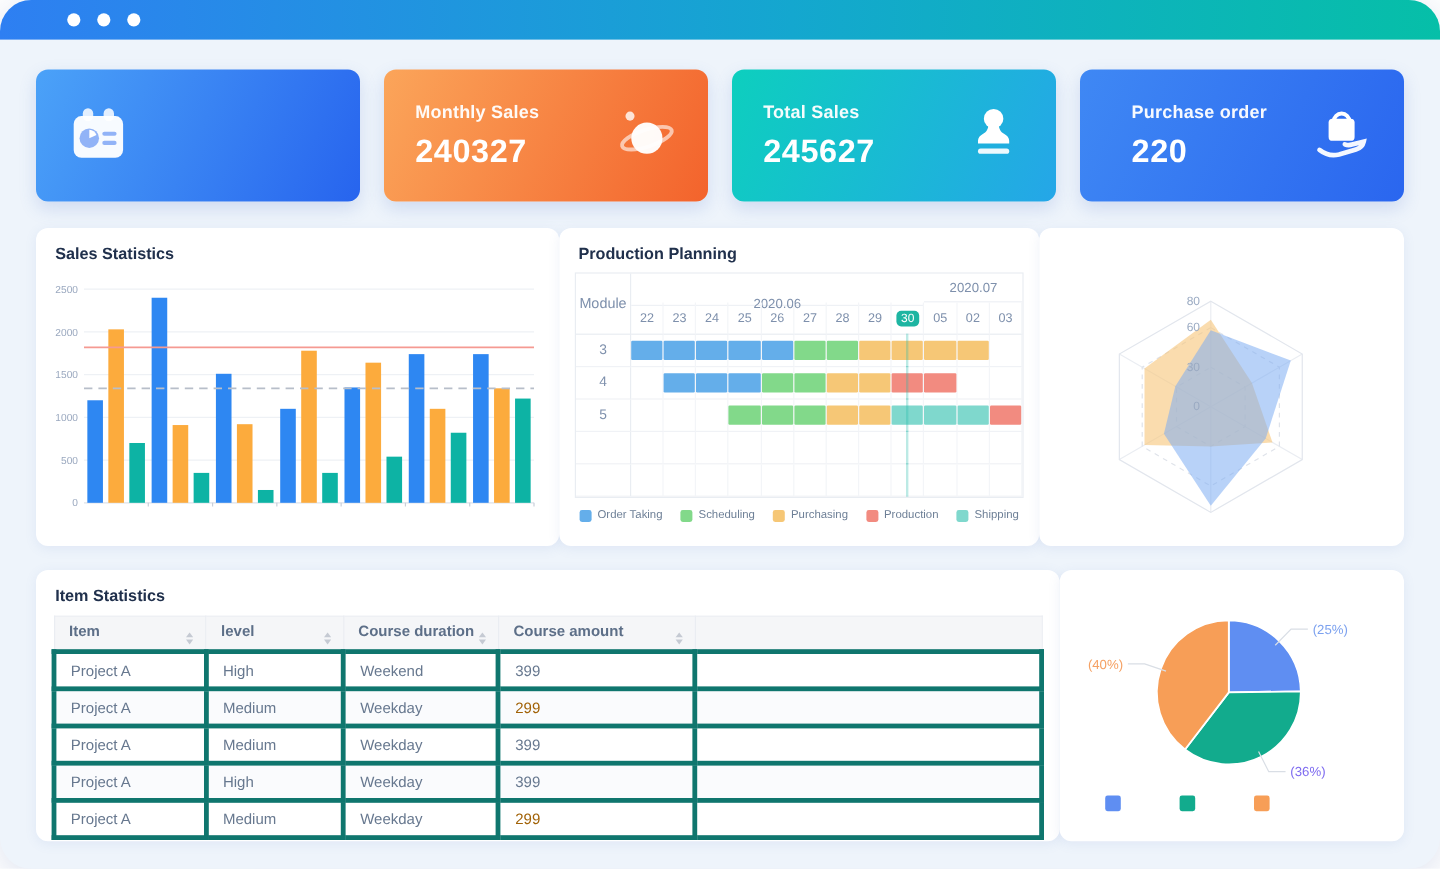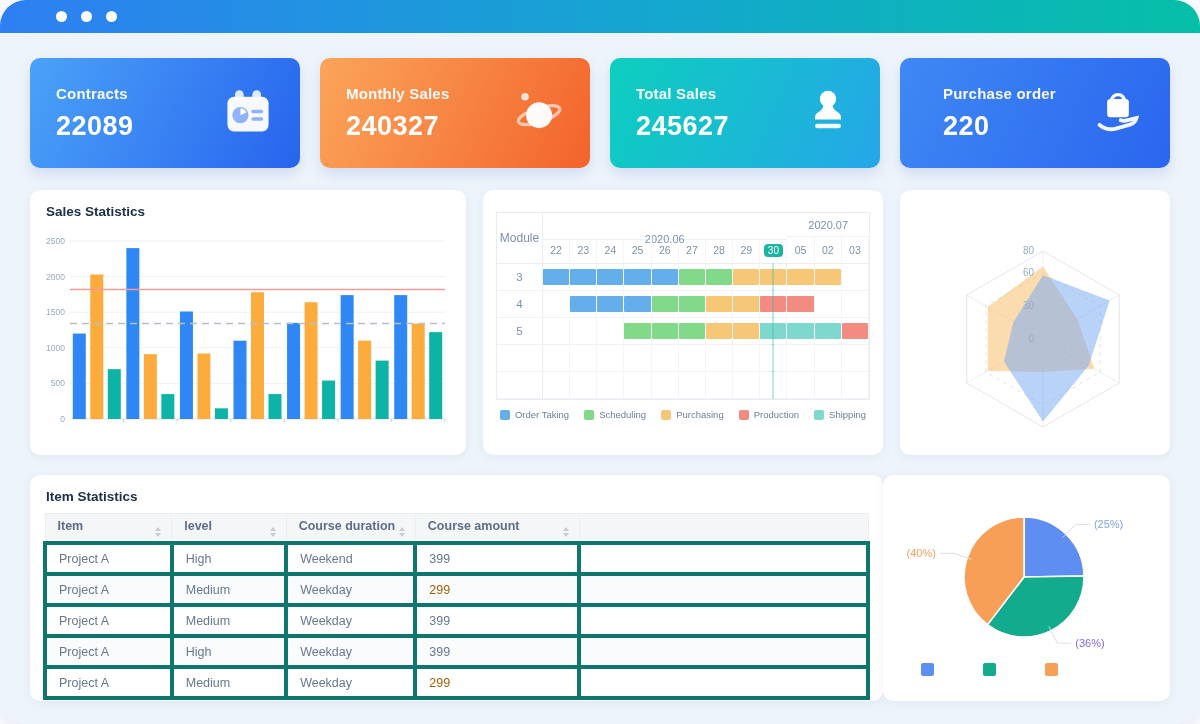--- a/index.html
+++ b/index.html
@@ -12,21 +12,21 @@
 
   
   .stat-row{display:grid;grid-template-columns:repeat(4,1fr);gap:20px;height:110px;margin-bottom:22px;}
   .stat-card{border-radius:10px;display:flex;align-items:center;justify-content:space-between;
              padding:0 26px;color:#fff;box-shadow:0 6px 14px rgba(70,110,200,.18);}
   .stat-label{font-size:15px;font-weight:700;opacity:.96;margin-bottom:9px;letter-spacing:.2px;}
   .stat-value{font-size:27px;font-weight:700;letter-spacing:.5px;}
   .stat-icon svg{width:52px;height:52px;display:block;}
 
   
-  .mid-row{display:grid;grid-template-columns:436px 400px 1fr;gap:17px;height:265px;margin-bottom:20px;}
+  .mid-row{display:grid;grid-template-columns:436px 400px 1fr;gap:0;height:265px;margin-bottom:20px;}
   .bottom-row{display:grid;grid-template-columns:853px 1fr;gap:0;height:226px;}
   .card{background:#fff;border-radius:10px;box-shadow:0 2px 10px rgba(96,128,199,.10);
         padding:14px 13px;position:relative;overflow:hidden;box-sizing:border-box;}
   .card-title{font-size:13.5px;font-weight:700;color:#20304c;margin:0 0 2px 3px;}
 
   
   .gantt{border:1px solid #e9edf2;display:grid;grid-template-columns:46px repeat(12,1fr);
          grid-template-rows:24px 27px repeat(5,27px);font-size:10.5px;color:#7e90ac;
          position:relative;margin-top:8px;background:#fff;}
   .g-corner{grid-row:1/3;grid-column:1;border-right:1px solid #e9edf2;border-bottom:1px solid #e9edf2;
@@ -71,24 +71,20 @@
   <div class="titlebar">
     <span class="dot"></span>
     <span class="dot"></span>
     <span class="dot"></span>
   </div>
 
   <div class="content">
 
     <div class="stat-row" id="stat-row">
         <div class="stat-card" style="background: linear-gradient(115deg, rgb(75, 162, 248), rgb(39, 100, 238));">
-          <div class="stat-info">
-            <div class="stat-label">Contracts</div>
-            <div class="stat-value">22089</div>
-          </div>
           <div class="stat-icon">
             <svg viewBox="0 0 48 48">
               <rect x="5" y="9" width="38" height="32" rx="6" fill="#fff" fill-opacity=".96"></rect>
               <rect x="12" y="3" width="8" height="10" rx="4" fill="#fff" fill-opacity=".85"></rect>
               <rect x="28" y="3" width="8" height="10" rx="4" fill="#fff" fill-opacity=".85"></rect>
               <circle cx="17" cy="26" r="7.5" fill="rgba(44,108,240,.5)"></circle>
               <path d="M17 26 L17 19.5 A6.5 6.5 0 0 1 22.5 23.5 Z" fill="#fff"></path>
               <rect x="27" y="21" width="11" height="3.2" rx="1.6" fill="rgba(44,108,240,.5)"></rect>
               <rect x="27" y="28" width="11" height="3.2" rx="1.6" fill="rgba(44,108,240,.5)"></rect>
             </svg>
@@ -178,20 +174,21 @@
             <rect x="225.5" y="173.07999999999998" width="13" height="24.920000000000016" fill="#0db3a4"></rect>
             <rect x="279.07142857142856" y="159.552" width="13" height="38.44800000000001" fill="#0db3a4"></rect>
             <rect x="332.6428571428571" y="139.61599999999999" width="13" height="58.384000000000015" fill="#0db3a4"></rect>
             <rect x="386.2142857142857" y="111.136" width="13" height="86.864" fill="#0db3a4"></rect>
             <line x1="27" y1="68.416" x2="402" y2="68.416" stroke="#f59a92" stroke-width="1.5"></line>
             <line x1="27" y1="102.592" x2="402" y2="102.592" stroke="#b7bec9" stroke-width="1.5" stroke-dasharray="7,5"></line>
           </svg>
       </div>
 
       <div class="card">
+        <div class="card-title">Production Planning</div>
         <div class="gantt" id="gantt">
             <div class="g-corner">Module</div>
             <div class="g-month first" style="grid-area: 1 / span 9;">2020.06</div>
             <div class="g-month" style="grid-area: 1 / span 3;">2020.07</div>
             <div class="g-day" style="grid-row: 2;">22</div>
             <div class="g-day" style="grid-row: 2;">23</div>
             <div class="g-day" style="grid-row: 2;">24</div>
             <div class="g-day" style="grid-row: 2;">25</div>
             <div class="g-day" style="grid-row: 2;">26</div>
             <div class="g-day" style="grid-row: 2;">27</div>

